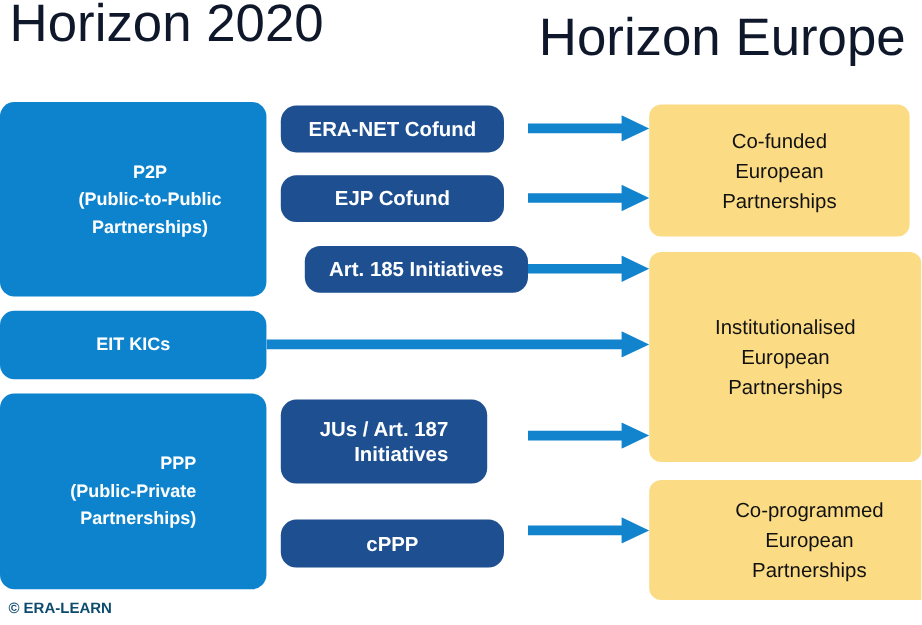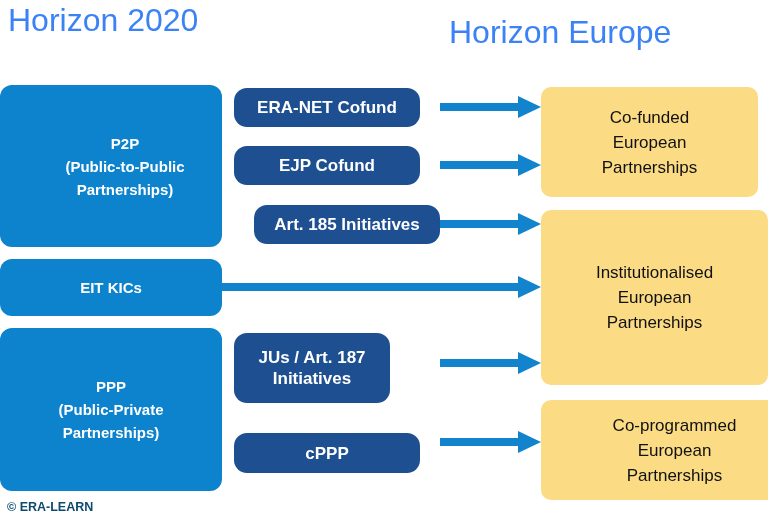--- a/index.html
+++ b/index.html
@@ -14,22 +14,22 @@
     position: relative;
     width: 768px;
     height: 521px;
     background: #ffffff;
     overflow: hidden;
   }
 
   
   .title {
     position: absolute;
-    color: #3b82f6;
-    font-size: 32px;
+    color: #0f172a;
+    font-size: 44px;
     font-weight: 400;
     letter-spacing: 0px;
     white-space: nowrap;
     line-height: 40px;
   }
   #title-h2020 { left: 8px;  top: 0px; }
   #title-heu   { left: 449px; top: 12px; }
 
   
   .box {
@@ -106,39 +106,39 @@
   <div class="box box-left" style="left:0px; top:85px; width:222px; height:162px;padding-left:28px;">
     <span class="label">P2P
 (Public-to-Public
 Partnerships)</span>
   </div>
 
   <div class="box box-left" style="left:0px; top:259px; width:222px; height:57px;">
     <span class="label">EIT KICs</span>
   </div>
 
-  <div class="box box-left" style="left:0px; top:328px; width:222px; height:163px;">
+  <div class="box box-left" style="left:0px; top:328px; width:222px; height:163px;text-align:right;">
     <span class="label">PPP
 (Public-Private
 Partnerships)</span>
   </div>
 
   <div class="box box-mid" style="left:234px; top:88px; width:186px; height:39px;">
     <span class="label">ERA-NET Cofund</span>
   </div>
 
   <div class="box box-mid" style="left:234px; top:146px; width:186px; height:39px;">
     <span class="label">EJP Cofund</span>
   </div>
 
   <div class="box box-mid" style="left:234px; top:205px; width:186px; height:39px;margin-left:20px;">
     <span class="label">Art. 185 Initiatives</span>
   </div>
 
-  <div class="box box-mid" style="left:234px; top:333px; width:156px; height:70px;">
+  <div class="box box-mid" style="left:234px; top:333px; width:172px; height:70px;text-align:right;">
     <span class="label">JUs / Art. 187
 Initiatives</span>
   </div>
 
   <div class="box box-mid" style="left:234px; top:423px; width:186px; height:40px;margin-top:10px;">
     <span class="label">cPPP</span>
   </div>
 
   <div class="box box-right" style="left:541px; top:87px; width:217px; height:110px;align-items:center;">
     <span class="label">Co-funded

